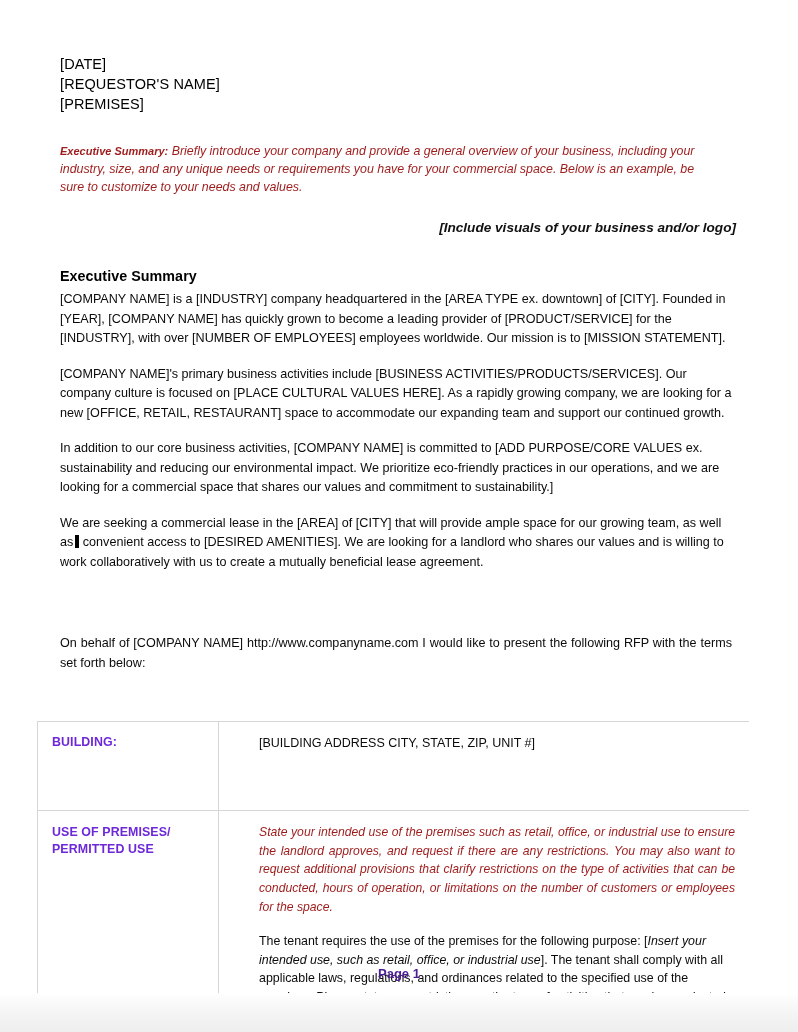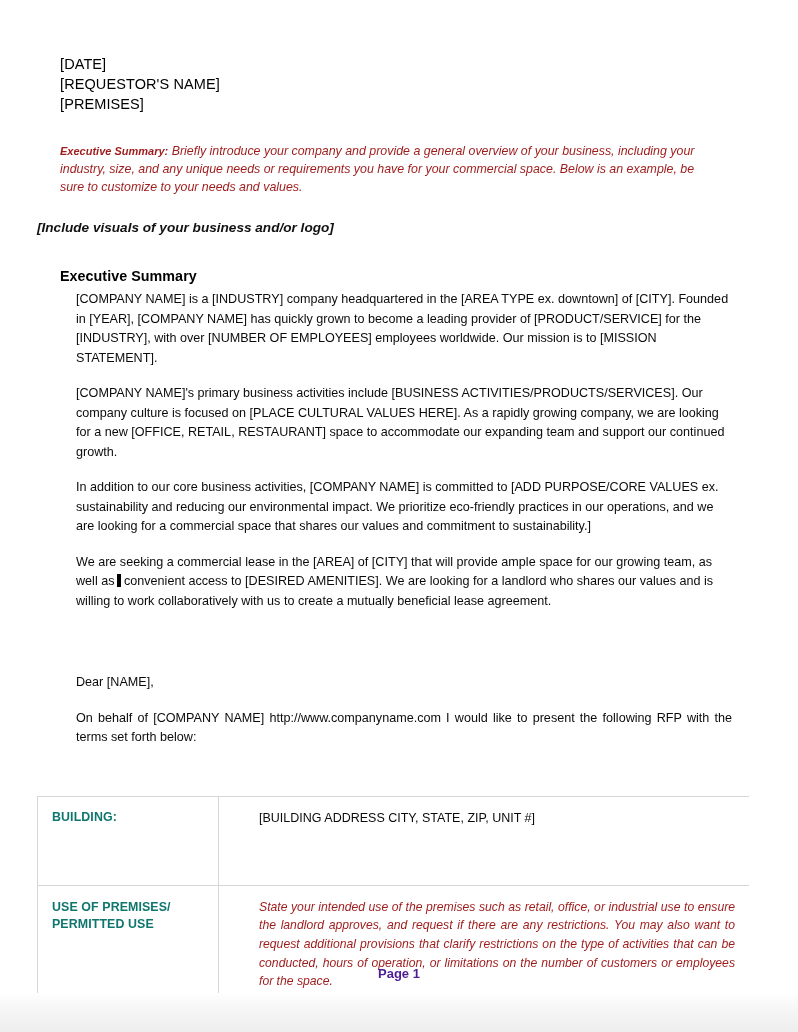--- a/index.html
+++ b/index.html
@@ -60,21 +60,21 @@
   }
   .instruction-label {
     font-weight: bold;
     font-style: italic;
     font-size: 11px;
   }
   .instruction-text { font-style: italic; }
 
   .visual-note {
     margin-top: 24px;
-    text-align: left;
+    text-align: right;
     font-size: 13.6px;
     font-weight: bold;
     font-style: italic;
     color: #111111;
     padding-right: 22px;
   }
 
   
   .body-block {
     margin-top: 33px;
@@ -82,21 +82,21 @@
     padding-right: 26px;
   }
   h2.section-heading {
     margin: 0 0 6px 0;
     font-size: 14.3px;
     font-weight: bold;
     color: #000000;
     letter-spacing: 0.05px;
   }
   p.para {
-    margin: 0 0 16px 16px;
+    margin: 0 0 16px 0;
     font-size: 12.6px;
     line-height: 19.5px;
     color: #0b0b0b;
   }
   p.para:last-child { margin-bottom: 0; }
 
   .caret {
     display: inline-block;
     width: 4px;
     height: 13px;
@@ -124,21 +124,21 @@
   }
   .rfp-table td {
     border: 1px solid #d6d6d6;
     vertical-align: top;
     padding: 12px 14px 14px 14px;
   }
   .rfp-table td.col-label {
     width: 152px;
     font-size: 12.4px;
     font-weight: bold;
-    color: #0f766e;
+    color: #6d28d9;
     line-height: 17px;
     letter-spacing: 0.1px;
   }
   .rfp-table td.col-value {
     padding-left: 40px;
     padding-right: 22px;
     font-size: 12.5px;
     color: #0b0b0b;
     line-height: 19px;
   }
@@ -196,21 +196,20 @@
 
     <div class="body-block">
       <h2 class="section-heading">Executive Summary</h2>
       <p class="para">[COMPANY NAME] is a [INDUSTRY] company headquartered in the [AREA TYPE ex. downtown] of [CITY]. Founded in [YEAR], [COMPANY NAME]  has quickly grown to become a leading provider of [PRODUCT/SERVICE] for the [INDUSTRY], with over [NUMBER OF EMPLOYEES] employees worldwide. Our mission is to [MISSION STATEMENT].</p>
       <p class="para">[COMPANY NAME]'s primary business activities include [BUSINESS ACTIVITIES/PRODUCTS/SERVICES]. Our company culture is focused on [PLACE CULTURAL VALUES HERE]. As a rapidly growing company, we are looking for a new [OFFICE, RETAIL, RESTAURANT] space to accommodate our expanding team and support our continued growth.</p>
       <p class="para">In addition to our core business activities, [COMPANY NAME] is committed to [ADD PURPOSE/CORE VALUES ex. sustainability and reducing our environmental impact. We prioritize eco-friendly practices in our operations, and we are looking for a commercial space that shares our values and commitment to sustainability.]</p>
       <p class="para"><span>We are seeking a commercial lease in the [AREA] of [CITY] that will provide ample space for our growing team, as well as</span><span class="caret"></span> <span>convenient access to [DESIRED AMENITIES]. We are looking for a landlord who shares our values and is willing to work collaboratively with us to create a mutually beneficial lease agreement.</span></p>
     </div>
 
     <div class="salutation-block">
-      <p class="para">Dear [NAME],</p>
       <p class="para justified">On behalf of [COMPANY NAME] http://www.companyname.com I would like to present the following RFP with the terms set forth below:</p>
     </div>
 
     <table class="rfp-table">
       <tbody>
         <tr class="row-building">
           <td class="col-label">BUILDING:</td>
           <td class="col-value">[BUILDING ADDRESS CITY, STATE, ZIP, UNIT #]</td>
         </tr>
         <tr class="row-use">

